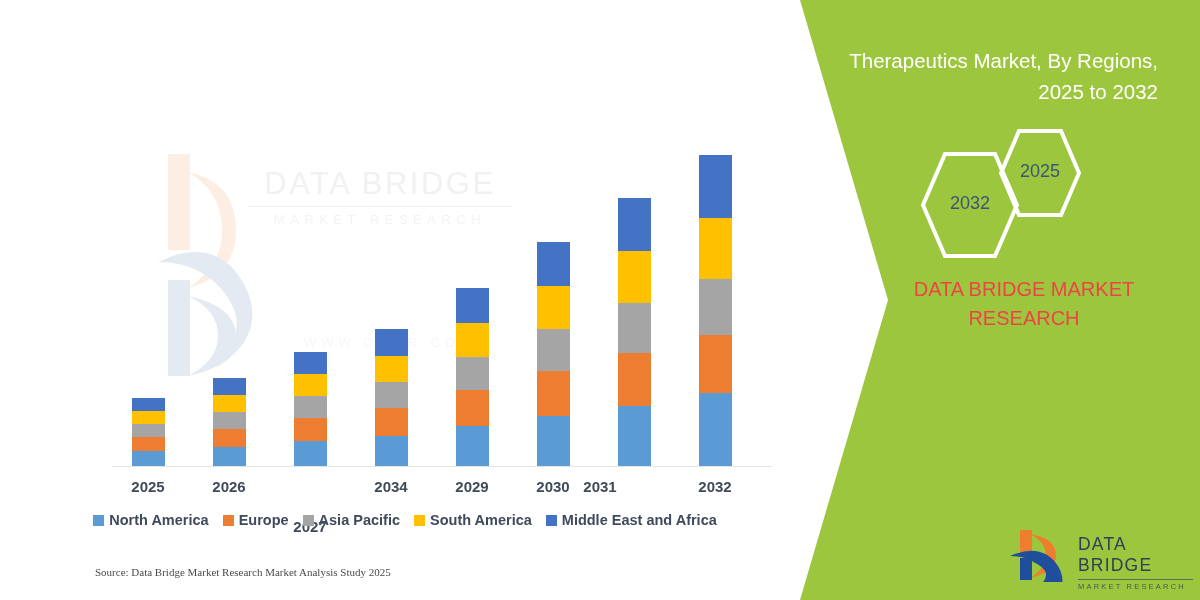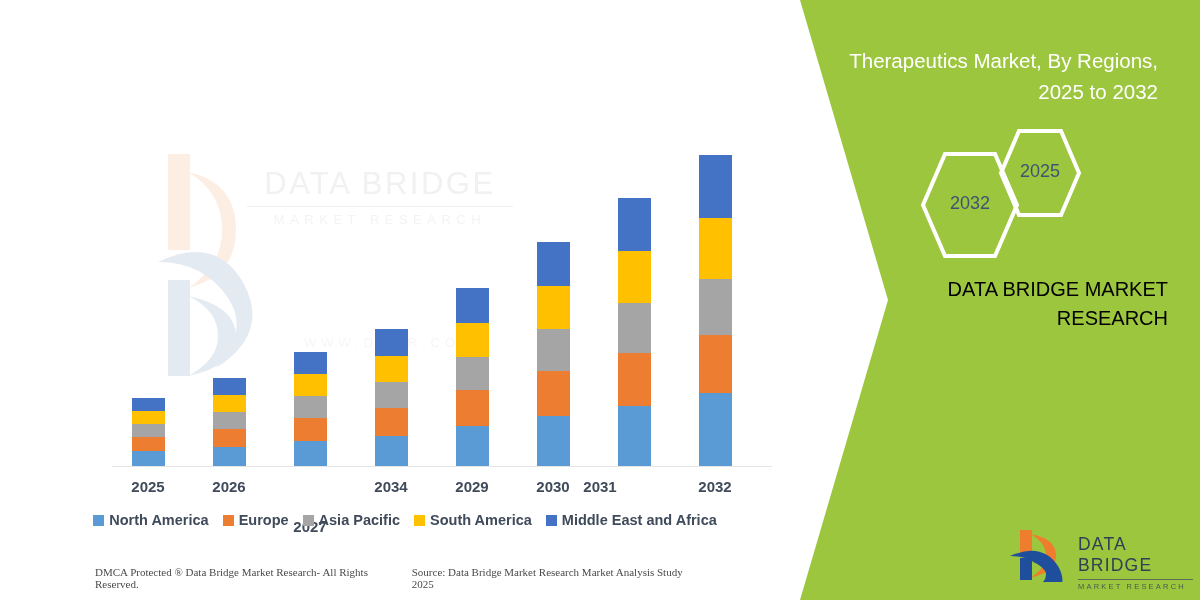--- a/index.html
+++ b/index.html
@@ -77,22 +77,22 @@
 
   .hexes{position:absolute;left:920px;top:128px;width:180px;height:110px;}
   .hex{position:absolute;}
   .hex-label{
     position:absolute;width:100%;text-align:center;
     font-size:18px;color:#3d5574;
   }
 
   .dbmr{
     position:absolute;left:880px;top:275px;width:300px;
-    text-align:right;font-size:20px;line-height:29px;
-    color:#000000;padding-right:12px;box-sizing:border-box;
+    text-align:center;font-size:20px;line-height:29px;
+    color:#ef4444;padding-right:12px;box-sizing:border-box;
   }
 
   .logo{position:absolute;left:1008px;top:528px;width:180px;height:56px;}
   .logo-text{position:absolute;left:70px;top:6px;width:115px;}
   .logo-main{font-size:17.5px;letter-spacing:1.2px;color:#2e4155;font-family:"Liberation Sans",sans-serif;}
   .logo-rule{height:1px;background:#5d6b57;margin:3px 0 2px 0;}
   .logo-sub{font-size:7.5px;letter-spacing:2.2px;color:#4a5a50;}
 </style>
 </head>
 <body>
@@ -205,21 +205,20 @@
         <span class="swatch" style="background:#ffc000;"></span>
         <span>South America</span>
       </div>
       <div class="legend-item">
         <span class="swatch" style="background:#4472c4;"></span>
         <span>Middle East and Africa</span>
       </div>
     </div>
 
     <div class="footer">
-      <div>DMCA Protected ® Data Bridge Market Research- All Rights Reserved.</div>
       <div>Source: Data Bridge Market Research  Market Analysis Study 2025</div>
     </div>
   </div>
 
   <div class="right-panel">
     <svg class="green-shape" viewBox="0 0 440 600" preserveAspectRatio="none">
       <path d="M40 0 L440 0 L440 600 L40 600 L128 300 Z" fill="#9DC63F"></path>
     </svg>
   </div>
 

